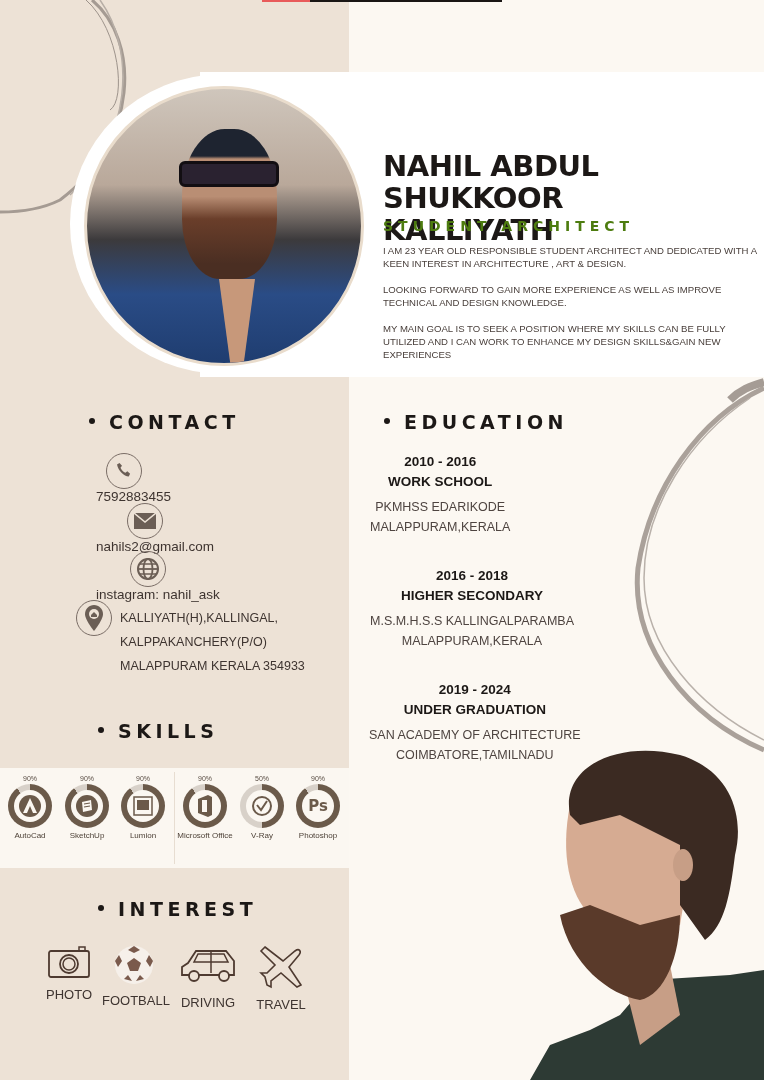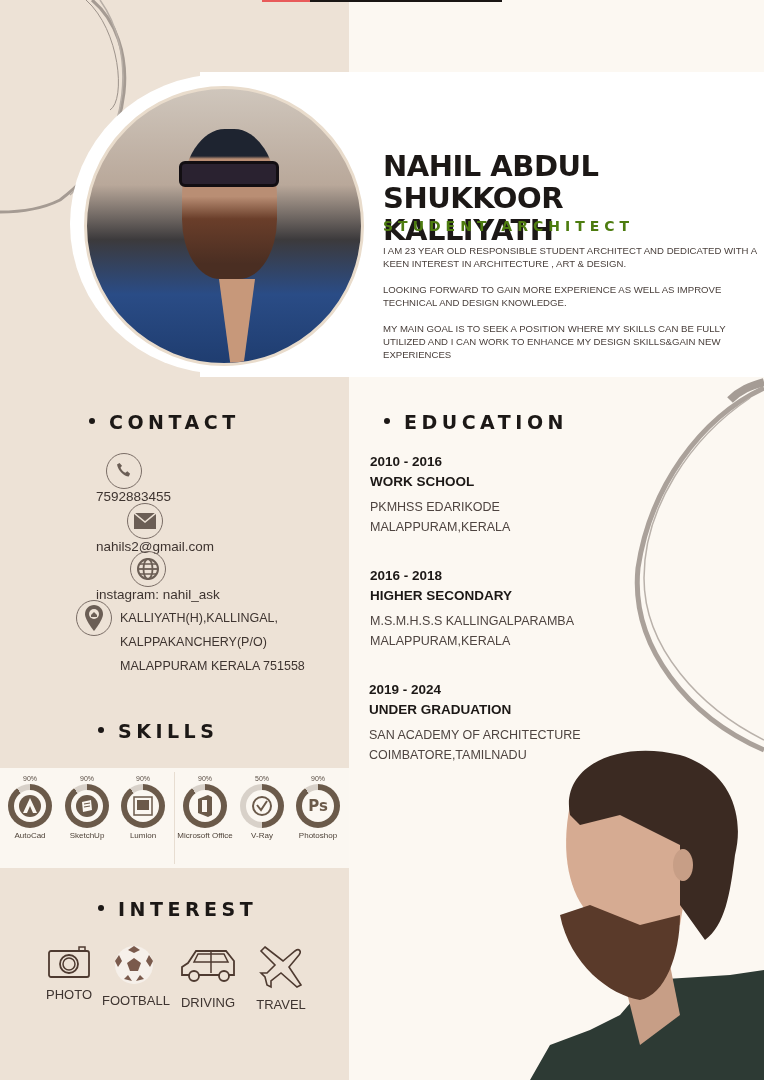--- a/index.html
+++ b/index.html
@@ -34,21 +34,21 @@
   .skills-divider { position: absolute; left: 174px; top: 772px; width: 1px; height: 92px; background: #e7ddd1; }
   .skill { position: absolute; top: 775px; width: 58px; text-align: center; }
   .skill .pct { font-size: 7px; color: #5a4e45; margin-bottom: 2px; }
   .skill .ring { width: 44px; height: 44px; border-radius: 50%; margin: 0 auto; position: relative; }
   .skill .ring .inner { position: absolute; left: 6px; top: 6px; width: 32px; height: 32px; border-radius: 50%; background: #fbf7f1; display: flex; align-items: center; justify-content: center; }
   .skill .label { font-size: 8px; color: #4e4238; margin-top: 3px; line-height: 10px; }
 
   .interest { position: absolute; top: 945px; text-align: center; }
   .interest .label { font-size: 13px; color: #3e3430; margin-top: 4px; }
 
-  .edu { position: absolute; left: 370px; }
+  .edu { position: absolute; left: 370px; text-align: center; }
   .edu .years { font-weight: bold; font-size: 13.5px; color: #1c1816; line-height: 20px; }
   .edu .level { font-weight: bold; font-size: 13.5px; color: #1c1816; line-height: 20px; }
   .edu .school { font-size: 12.5px; color: #4e4440; line-height: 20px; margin-top: 5px; }
 
   .swirl { position: absolute; }
   .profile2 { position: absolute; left: 530px; top: 745px; width: 234px; height: 335px; }
 </style>
 </head>
 <body>
 
@@ -121,21 +121,21 @@
       <svg width="18" height="26" viewBox="0 0 18 26">
           <path d="M9 0 C 4 0, 0 4, 0 9 C 0 15, 9 26, 9 26 C 9 26, 18 15, 18 9 C 18 4, 14 0, 9 0z" fill="#6b5e55"></path>
           <circle cx="9" cy="9" r="5" fill="#ede2d6"></circle>
           <path d="M6 10 L9 7 L12 10 V12 H6z" fill="#6b5e55"></path>
         </svg>
     </div>
   </div>
   <div class="address">
     <div>KALLIYATH(H),KALLINGAL,</div>
     <div>KALPPAKANCHERY(P/O)</div>
-    <div>MALAPPURAM KERALA 751558</div>
+    <div>MALAPPURAM KERALA 354933</div>
   </div>
 
   <div class="section-title" style="left:98px;top:720px"><span class="dot"></span><span>SKILLS</span></div>
   <div class="skills-panel"></div>
   <div class="skills-divider"></div>
 
   <div class="skill" style="left:1px">
     <div class="pct">90%</div>
     <div class="ring" style="background:conic-gradient(#6b5a4a 0 324deg,#d8d1c9 324deg 360deg)">
       <div class="inner">

